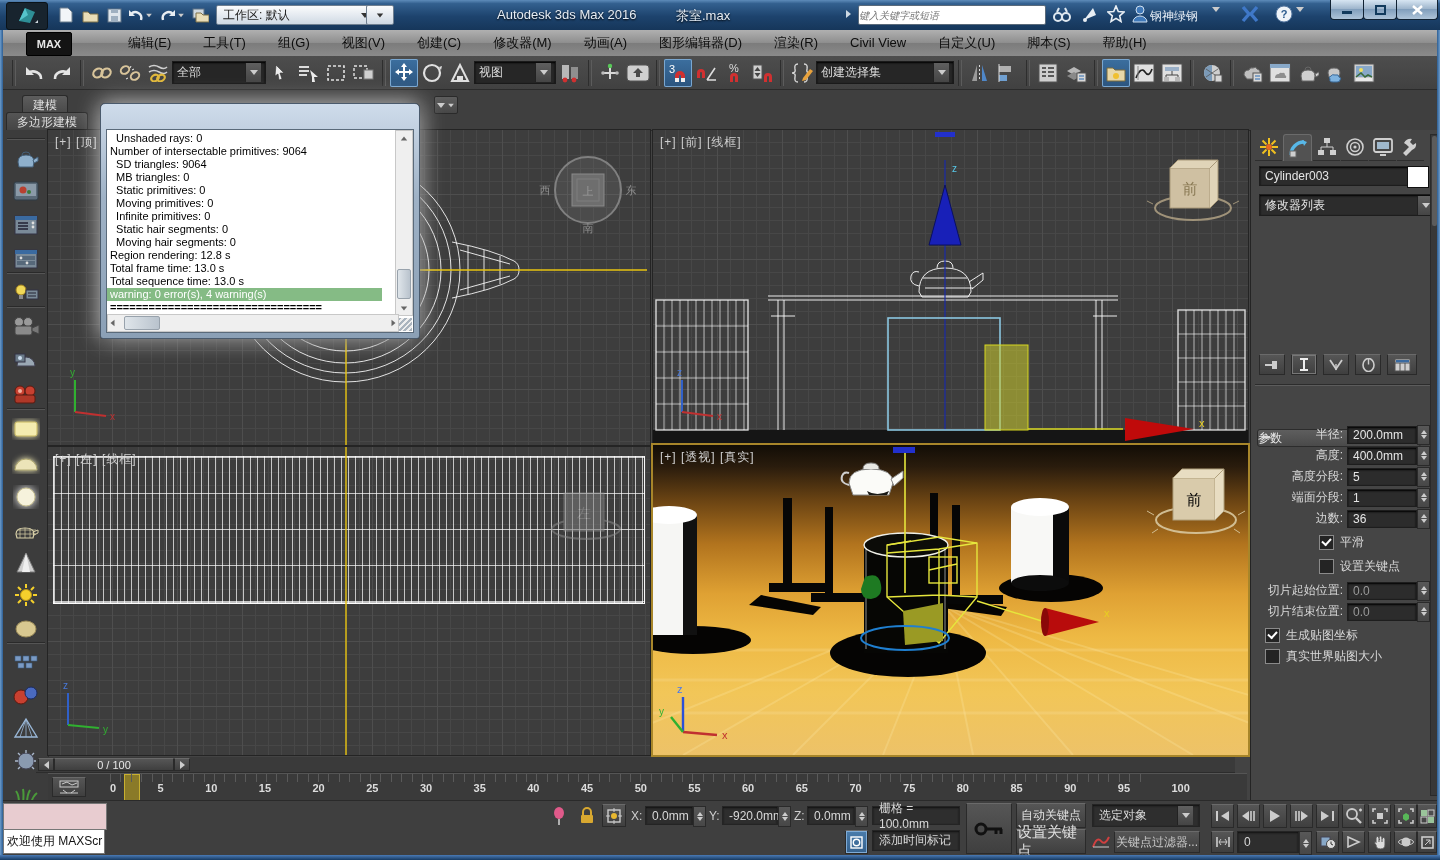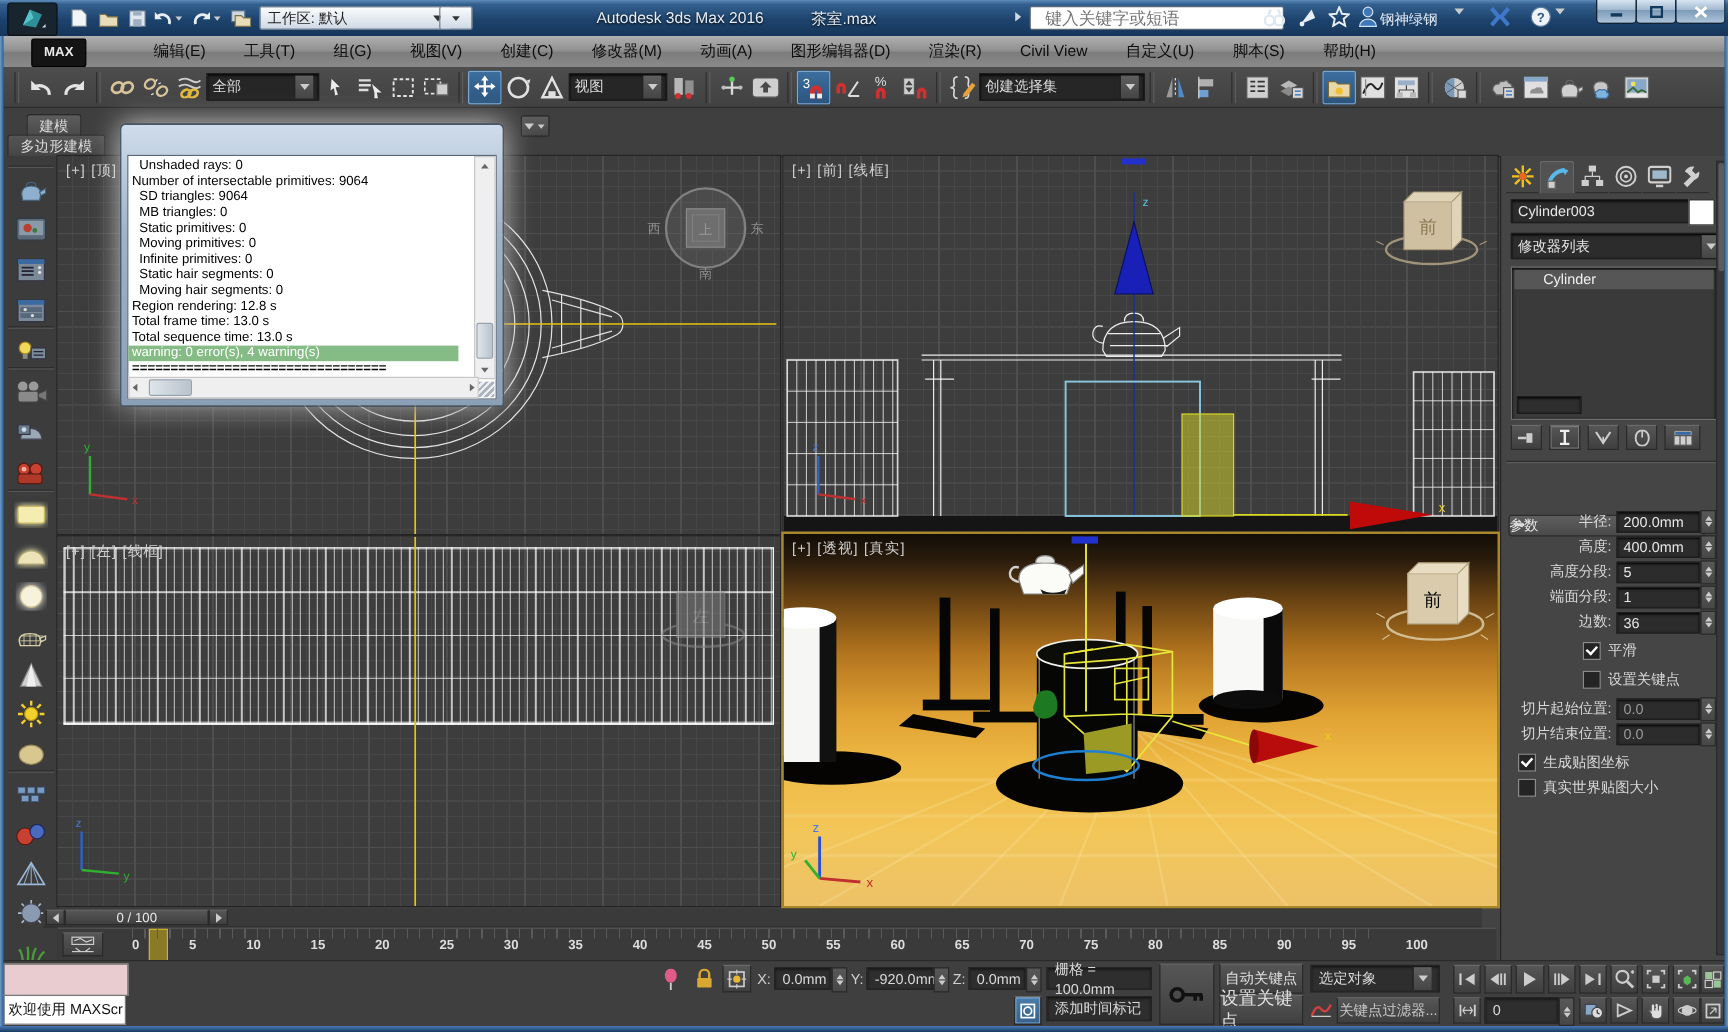--- a/index.html
+++ b/index.html
@@ -9,22 +9,22 @@
   svg text{font-family:"Liberation Sans",sans-serif}
   
   .titlebar{left:0;top:0;width:1440px;height:30px;
     background:linear-gradient(#5e8cba 0%,#33608f 12%,#1d436d 55%,#16365a 100%);}
   .qat{width:20px;height:18px;display:flex;align-items:center;justify-content:center}
   .wsbox{background:linear-gradient(#fbfcfd,#cfd9e4);border:1px solid #6f7f90;border-radius:2px;
     font-size:12px;color:#222;display:flex;align-items:center;padding:0 6px;gap:6px}
   .winbtn{height:19px;border:1px solid #123;border-top:none;border-radius:0 0 4px 4px;
     background:linear-gradient(#d7e5f2,#9fb6cd 45%,#7e9cba 46%,#aec4d9);display:flex;align-items:center;justify-content:center}
   .winbtn.close{background:linear-gradient(#f0a898,#d95f43 45%,#b83category 0,#c24430 46%,#e37a55)}
-  .search{width:186px;height:18px;border:1px solid #5a6a7a;border-radius:2px;font-size:14px;
-    color:#777;padding:0 12px;background:#fff}
+  .search{width:186px;height:18px;border:1px solid #5a6a7a;border-radius:2px;font-size:10px;
+    font-style:italic;color:#777;padding:0 0;background:#fff}
   
   .menubar{left:0;top:30px;width:1440px;height:26px;
     background:linear-gradient(#b0b0b0,#8f8f8f 48%,#7c7c7c 52%,#8a8a8a);border-bottom:1px solid #555}
   .mitem{line-height:26px;padding:0 16px;font-size:13px;color:#0d0d0d;cursor:default}
   
   .toolbar{left:0;top:56px;width:1440px;height:34px;background:linear-gradient(#4d4d4d,#414141);
     border-bottom:1px solid #2b2b2b;display:flex;align-items:center;padding-left:8px;box-sizing:border-box}
   .tb{width:28px;height:28px;border-radius:2px;display:flex;align-items:center;justify-content:center;flex:0 0 auto}
   .tb.active{background:linear-gradient(#3c6f9f,#2b547e);box-shadow:inset 0 0 0 1px #7aa7d0}
   .sep{width:2px;height:26px;margin:0 4px;border-left:1px solid #2e2e2e;border-right:1px solid #5c5c5c;flex:0 0 auto}
@@ -925,24 +925,20 @@
   <div class="abs cfield" style="left:8px;top:36px;width:140px;height:18px">
       <span>Cylinder003</span>
     </div>
   <div class="abs" style="left:156px;top:36px;width:20px;height:20px;background:#fff;border:1px solid #111"></div>
   <div class="abs cfield" style="left:8px;top:64px;width:168px;height:20px">
     <span>修改器列表</span>
     <span class="ddbtn" style="margin-left:auto">
         <span class="ar-d"></span>
       </span>
   </div>
-  <div class="abs" style="left:8px;top:92px;width:170px;height:126px;background:#3a3a3a;border:1px solid #6e6e6e;box-shadow:inset 0 1px 3px #000">
-    <div style="margin:2px;background:#565656;color:#f0f0f0;font-size:12px;padding:1px 4px 1px 24px">Cylinder</div>
-    <div class="abs" style="left:4px;bottom:4px;width:52px;height:13px;background:#2e2e2e;border:1px solid #1a1a1a;box-shadow:inset 0 1px 2px #000"></div>
-  </div>
   <div class="abs" style="left:8px;top:224px;width:172px;display:flex;gap:6px;align-items:center">
     <div class="sbtn" style="width:26px;height:21px">
         <svg width="16" height="10">
           <path d="M1 5 h7" stroke="#ccc" stroke-width="2"></path>
           <rect x="8" y="1" width="5" height="8" fill="#ccc"></rect>
         </svg>
       </div>
     <div class="sbtn" style="width:26px;height:21px;box-shadow:inset 0 0 0 1px #777">
         <svg width="8" height="13">
           <path d="M0 1 h8 M4 1 v11 M0 12 h8" stroke="#eee" stroke-width="2"></path>

